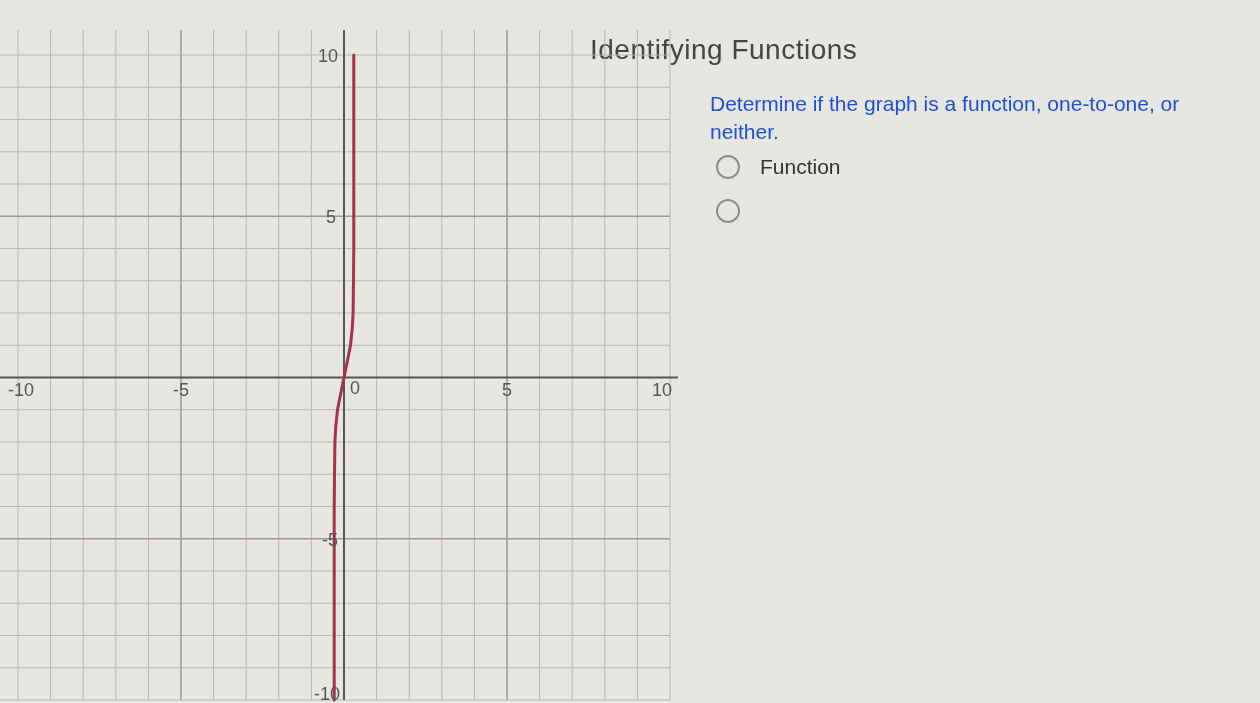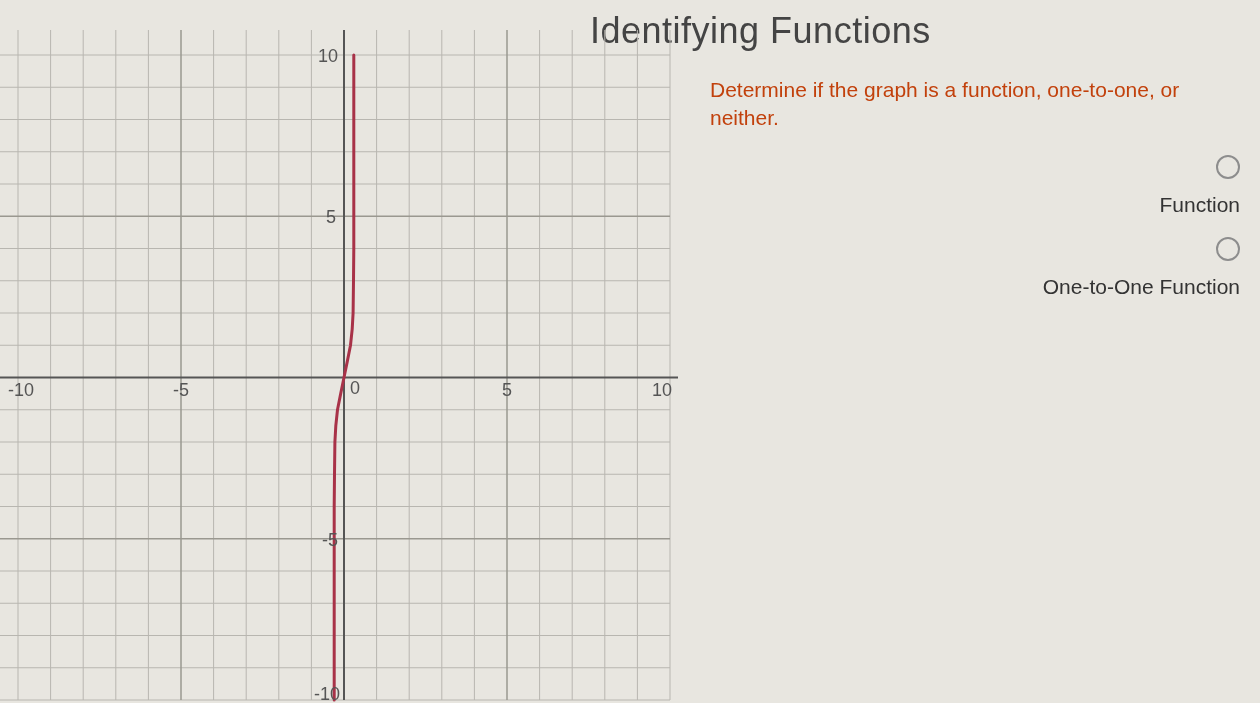--- a/index.html
+++ b/index.html
@@ -1,23 +1,23 @@
 <!DOCTYPE html>
 <html><head>
 <meta charset="utf-8">
 <style>
   * { box-sizing: border-box; margin: 0; padding: 0; }
   html, body { width: 1260px; height: 703px; font-family: Arial, Helvetica, sans-serif; background: #e8e6e0; color: #333; overflow: hidden; }
   .container { display: flex; width: 100%; height: 100%; }
   .chart-panel { flex: 0 0 690px; height: 100%; position: relative; }
   .right-panel { flex: 1; padding: 10px 20px 0 20px; }
-  .title { font-size: 36px; font-weight: 400; color: #444; text-align: left; margin-left: -120px; margin-bottom: 24px; letter-spacing: 0.5px; }
-  .prompt { font-size: 21px; color: #c2410c; margin-bottom: 22px; line-height: 1.35; }
+  .title { font-size: 28px; font-weight: 400; color: #444; text-align: left; margin-left: -120px; margin-bottom: 24px; letter-spacing: 0.5px; margin-top: 24px; }
+  .prompt { font-size: 21px; color: #1d4ed8; margin-bottom: 8px; line-height: 1.35; }
   .options { display: flex; flex-direction: column; gap: 20px; padding-left: 6px; }
-  .option { display: flex; align-items: flex-end; gap: 14px; cursor: pointer; flex-direction: column; }
+  .option { display: flex; align-items: flex-end; gap: 20px; cursor: pointer; }
   .radio-circle { width: 24px; height: 24px; border: 2px solid #8d8d8d; border-radius: 50%; background: #fff0; flex: 0 0 24px; }
   .option-label { font-size: 21px; color: #333; }
   svg { display: block; }
   .axis-label { font-size: 18px; fill: #555; font-family: Arial, sans-serif; }
 </style>
 </head>
 <body>
 
 <div class="container">
 
@@ -120,18 +120,17 @@
   <div class="right-panel">
     <h1 class="title">Identifying Functions</h1>
     <p class="prompt">Determine if the graph is a function, one-to-one, or neither.</p>
     <div class="options">
       <div class="option">
         <span class="radio-circle"></span>
         <span class="option-label">Function</span>
       </div>
       <div class="option">
         <span class="radio-circle"></span>
-        <span class="option-label">One-to-One Function</span>
       </div>
     </div>
   </div>
 
 </div>
 
 </body></html>

